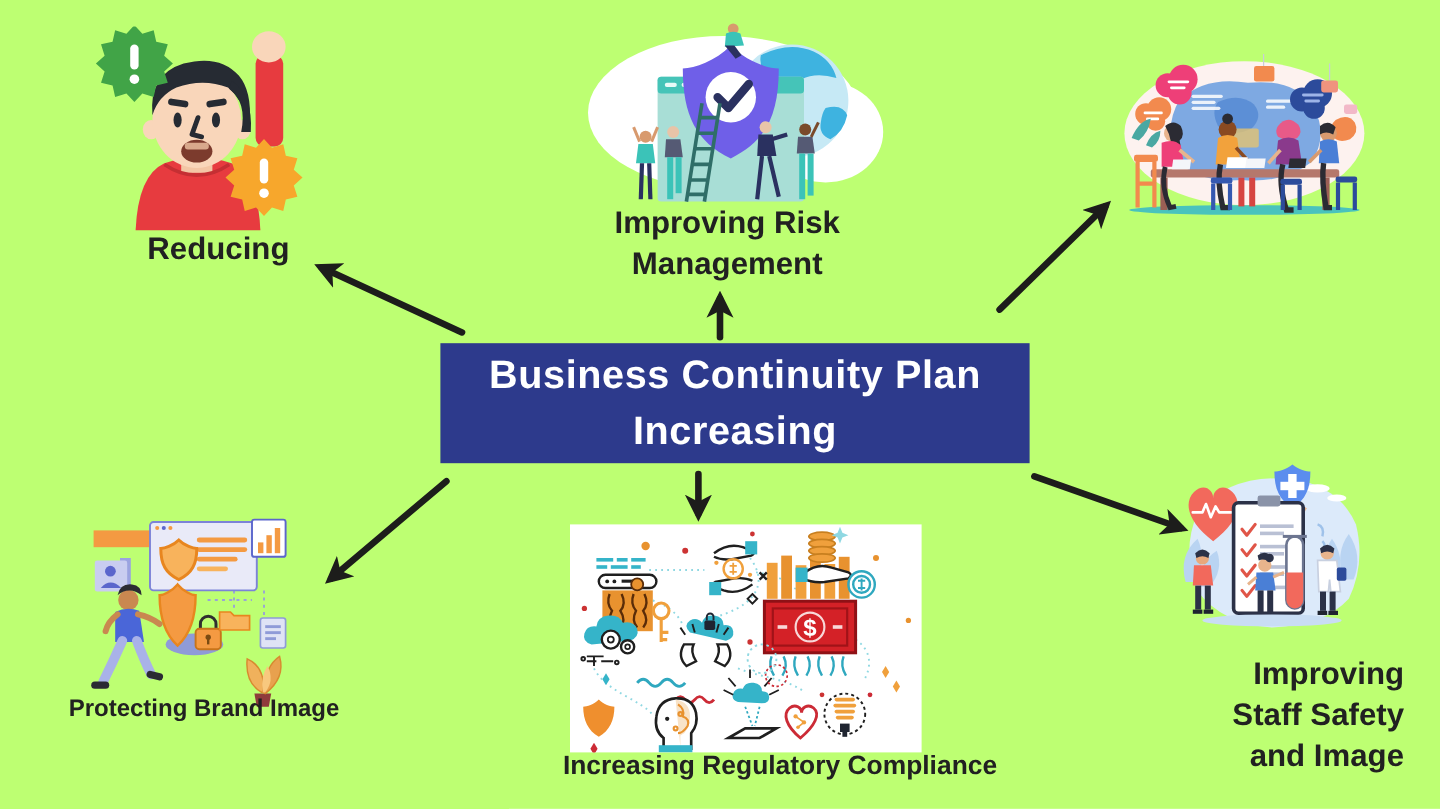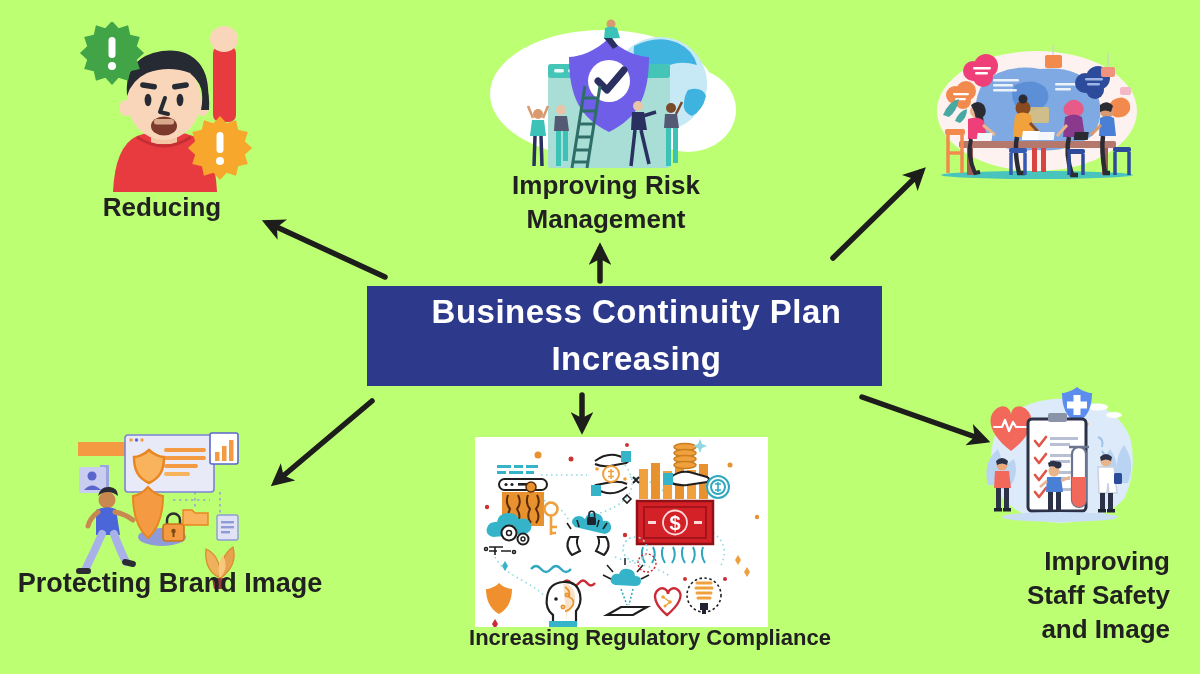--- a/index.html
+++ b/index.html
@@ -1,27 +1,27 @@
 <!DOCTYPE html>
 <html><head>
 <meta charset="utf-8">
 <style>
   html,body{margin:0;padding:0;}
   body{font-family:"Liberation Sans",sans-serif;}
   .canvas{position:relative;width:1200px;height:674px;background:#bdff72;overflow:hidden;}
   .arrows{position:absolute;left:0;top:0;width:1200px;height:674px;pointer-events:none;}
   .center-box{position:absolute;left:367px;top:286px;width:491px;height:100px;background:#2d3a8c;
     color:#ffffff;display:flex;flex-direction:column;align-items:center;justify-content:center;
-    font-weight:700;font-size:33px;line-height:1.42;text-align:center;letter-spacing:.5px;padding-left:24px;}
+    font-weight:700;font-size:33px;line-height:1.42;text-align:center;letter-spacing:.5px;}
   .label{position:absolute;font-weight:700;font-size:26px;color:#212121;text-align:center;line-height:1.3;}
   .label span{display:block;}
-  #label-reducing{left:32px;top:191px;width:260px;}
+  #label-reducing{left:52px;top:191px;width:260px;}
   #label-risk{left:466px;top:169px;width:280px;}
   #label-facilitating{left:917px;top:196px;width:240px;}
-  #label-brand{left:0px;top:566px;width:340px;font-size:27px;}
+  #label-brand{left:0px;top:578px;width:340px;font-size:20px;}
   #label-compliance{left:420px;top:624px;width:460px;font-size:22px;}
   #label-safety{left:950px;top:545px;width:220px;text-align:right;}
   figure.illus{position:absolute;margin:0;padding:0;}
   figure.illus svg{display:block;width:100%;height:100%;}
   #illus-frustrated{left:75px;top:22px;width:190px;height:170px;}
   #illus-risk{left:488px;top:18px;width:250px;height:155px;}
   #illus-facilitating{left:935px;top:45px;width:205px;height:135px;}
   #illus-brand{left:60px;top:430px;width:185px;height:160px;}
   #illus-compliance{left:475px;top:437px;width:293px;height:190px;background:#ffffff;}
   #illus-safety{left:980px;top:385px;width:160px;height:150px;}

